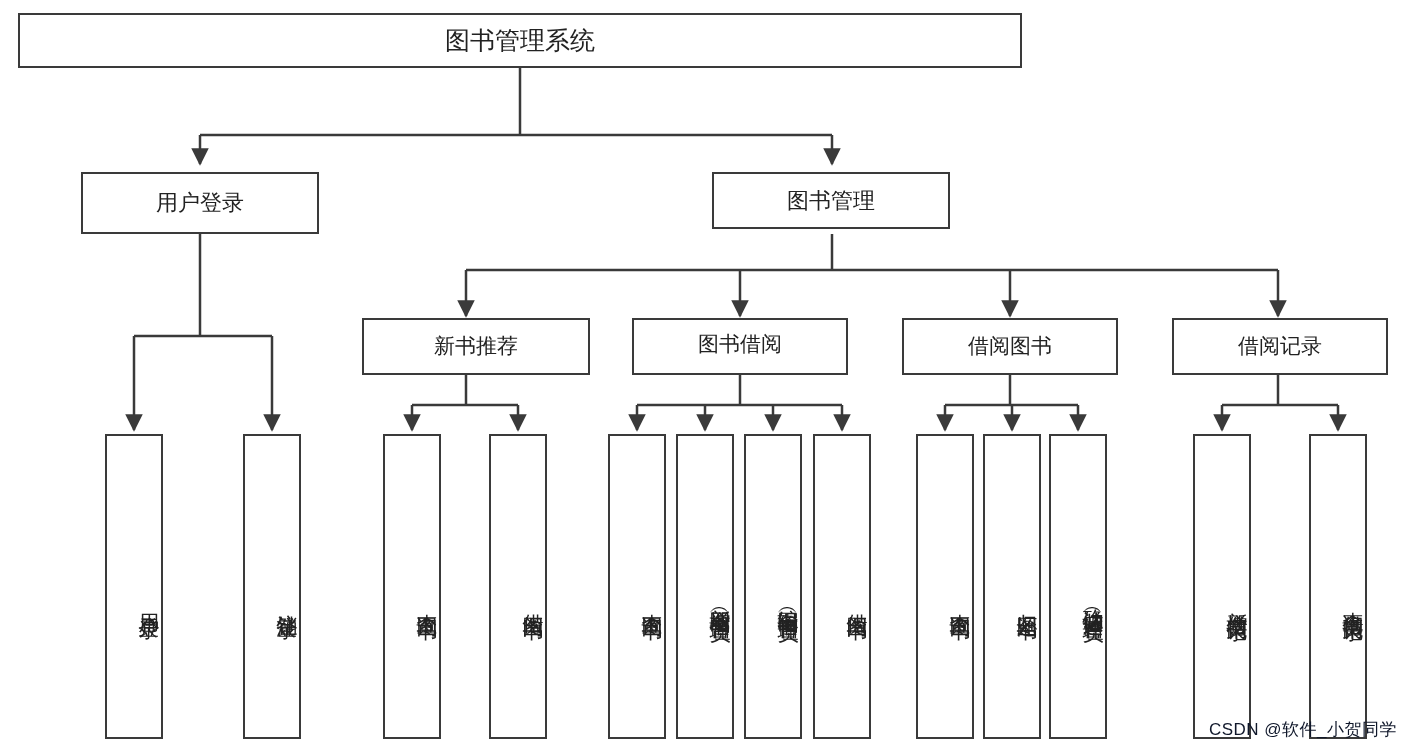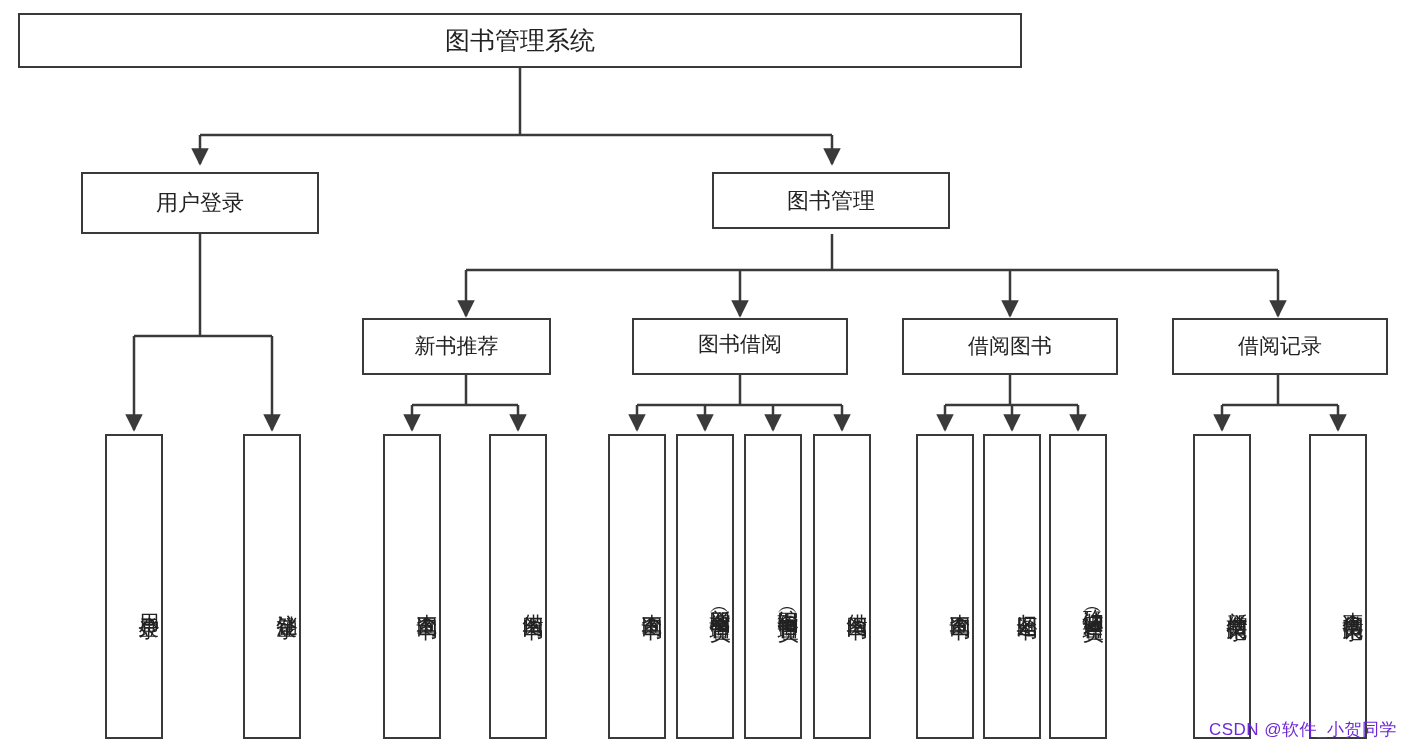--- a/index.html
+++ b/index.html
@@ -57,21 +57,21 @@
     top: 0;
     width: 1405px;
     height: 747px;
     pointer-events: none;
   }
   .watermark {
     position: absolute;
     right: 8px;
     bottom: 6px;
     font-size: 17px;
-    color: #6d28d9;
+    color: #0f172a;
     letter-spacing: 0.5px;
     white-space: nowrap;
   }
 </style>
 </head>
 <body>
 
 <div id="canvas">
 
   <svg class="links" viewBox="0 0 1405 747" xmlns="http://www.w3.org/2000/svg">
@@ -128,21 +128,21 @@
     <span class="nlabel">图书管理系统</span>
   </div>
 
   <div class="node level2" style="left:81px; top:172px; width:238px; height:62px;">
     <span class="nlabel">用户登录</span>
   </div>
   <div class="node level2" style="left:712px; top:172px; width:238px; height:57px;">
     <span class="nlabel">图书管理</span>
   </div>
 
-  <div class="node level3" style="left:362px; top:318px; width:189px; height:57px;">
+  <div class="node level3" style="left:362px; top:318px; width:228px; height:57px;">
     <span class="nlabel">新书推荐</span>
   </div>
   <div class="node level3" style="left:632px; top:318px; width:216px; height:57px;font-family:Liberation Mono, monospace;">
     <span class="nlabel">图书借阅</span>
   </div>
   <div class="node level3" style="left:902px; top:318px; width:216px; height:57px;">
     <span class="nlabel">借阅图书</span>
   </div>
   <div class="node level3" style="left:1172px; top:318px; width:216px; height:57px;justify-content:center;">
     <span class="nlabel">借阅记录</span>

